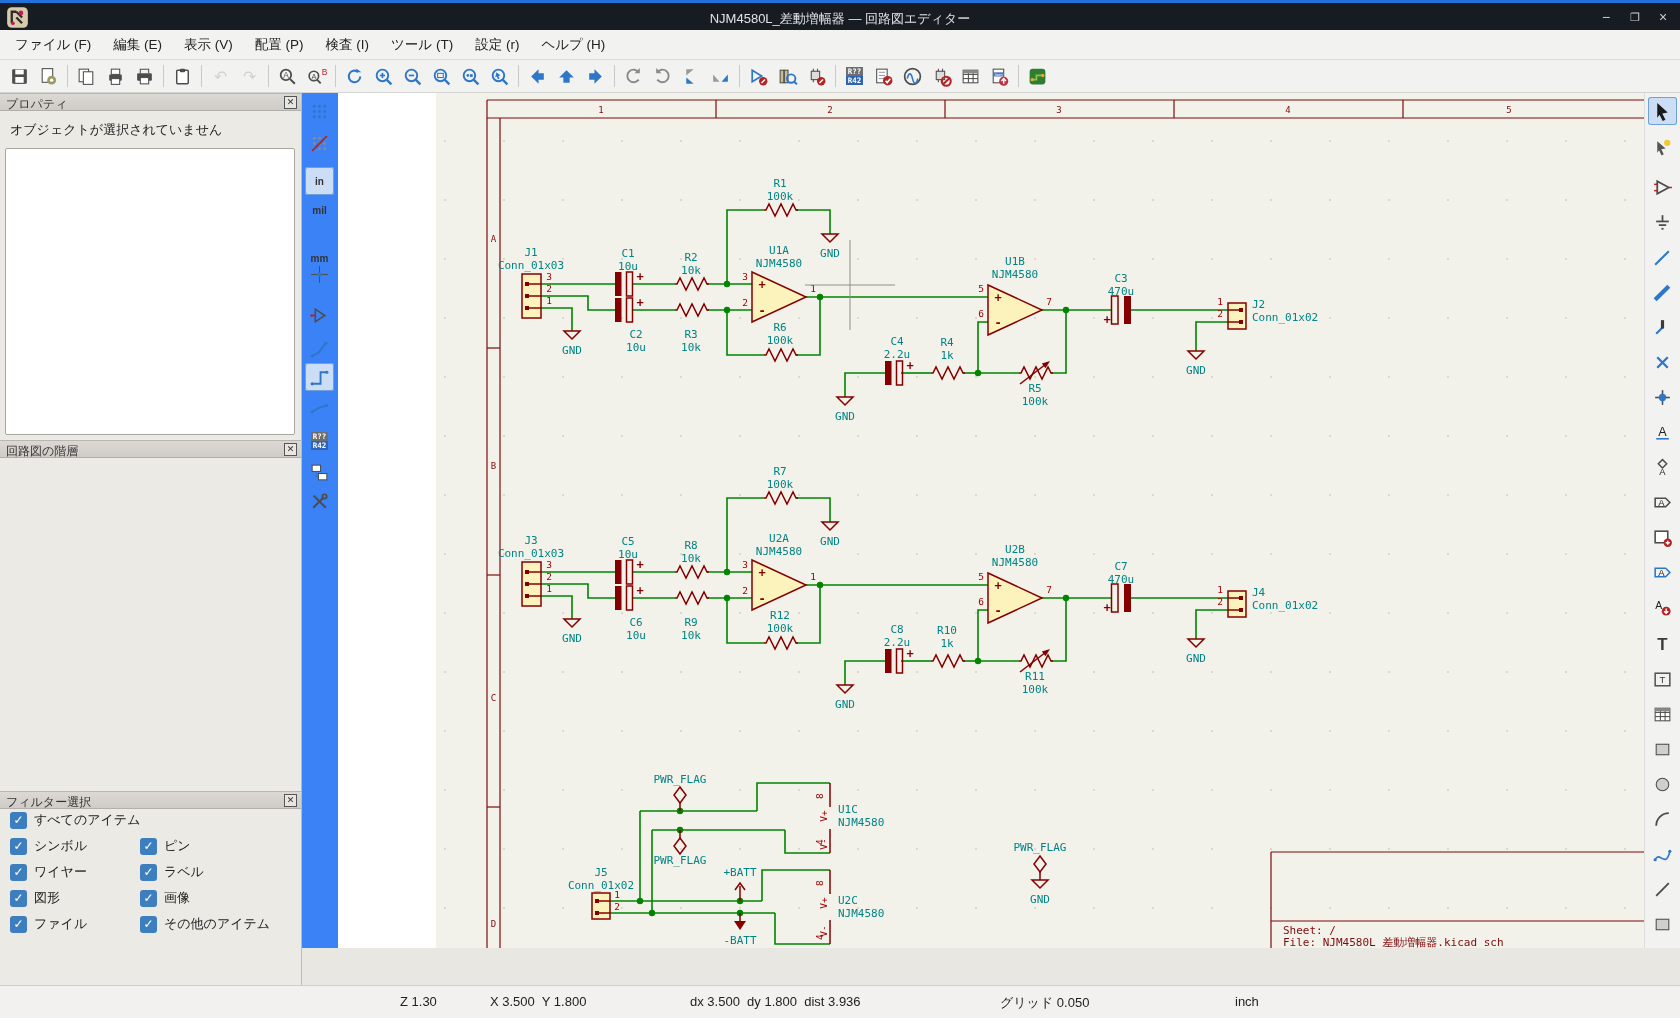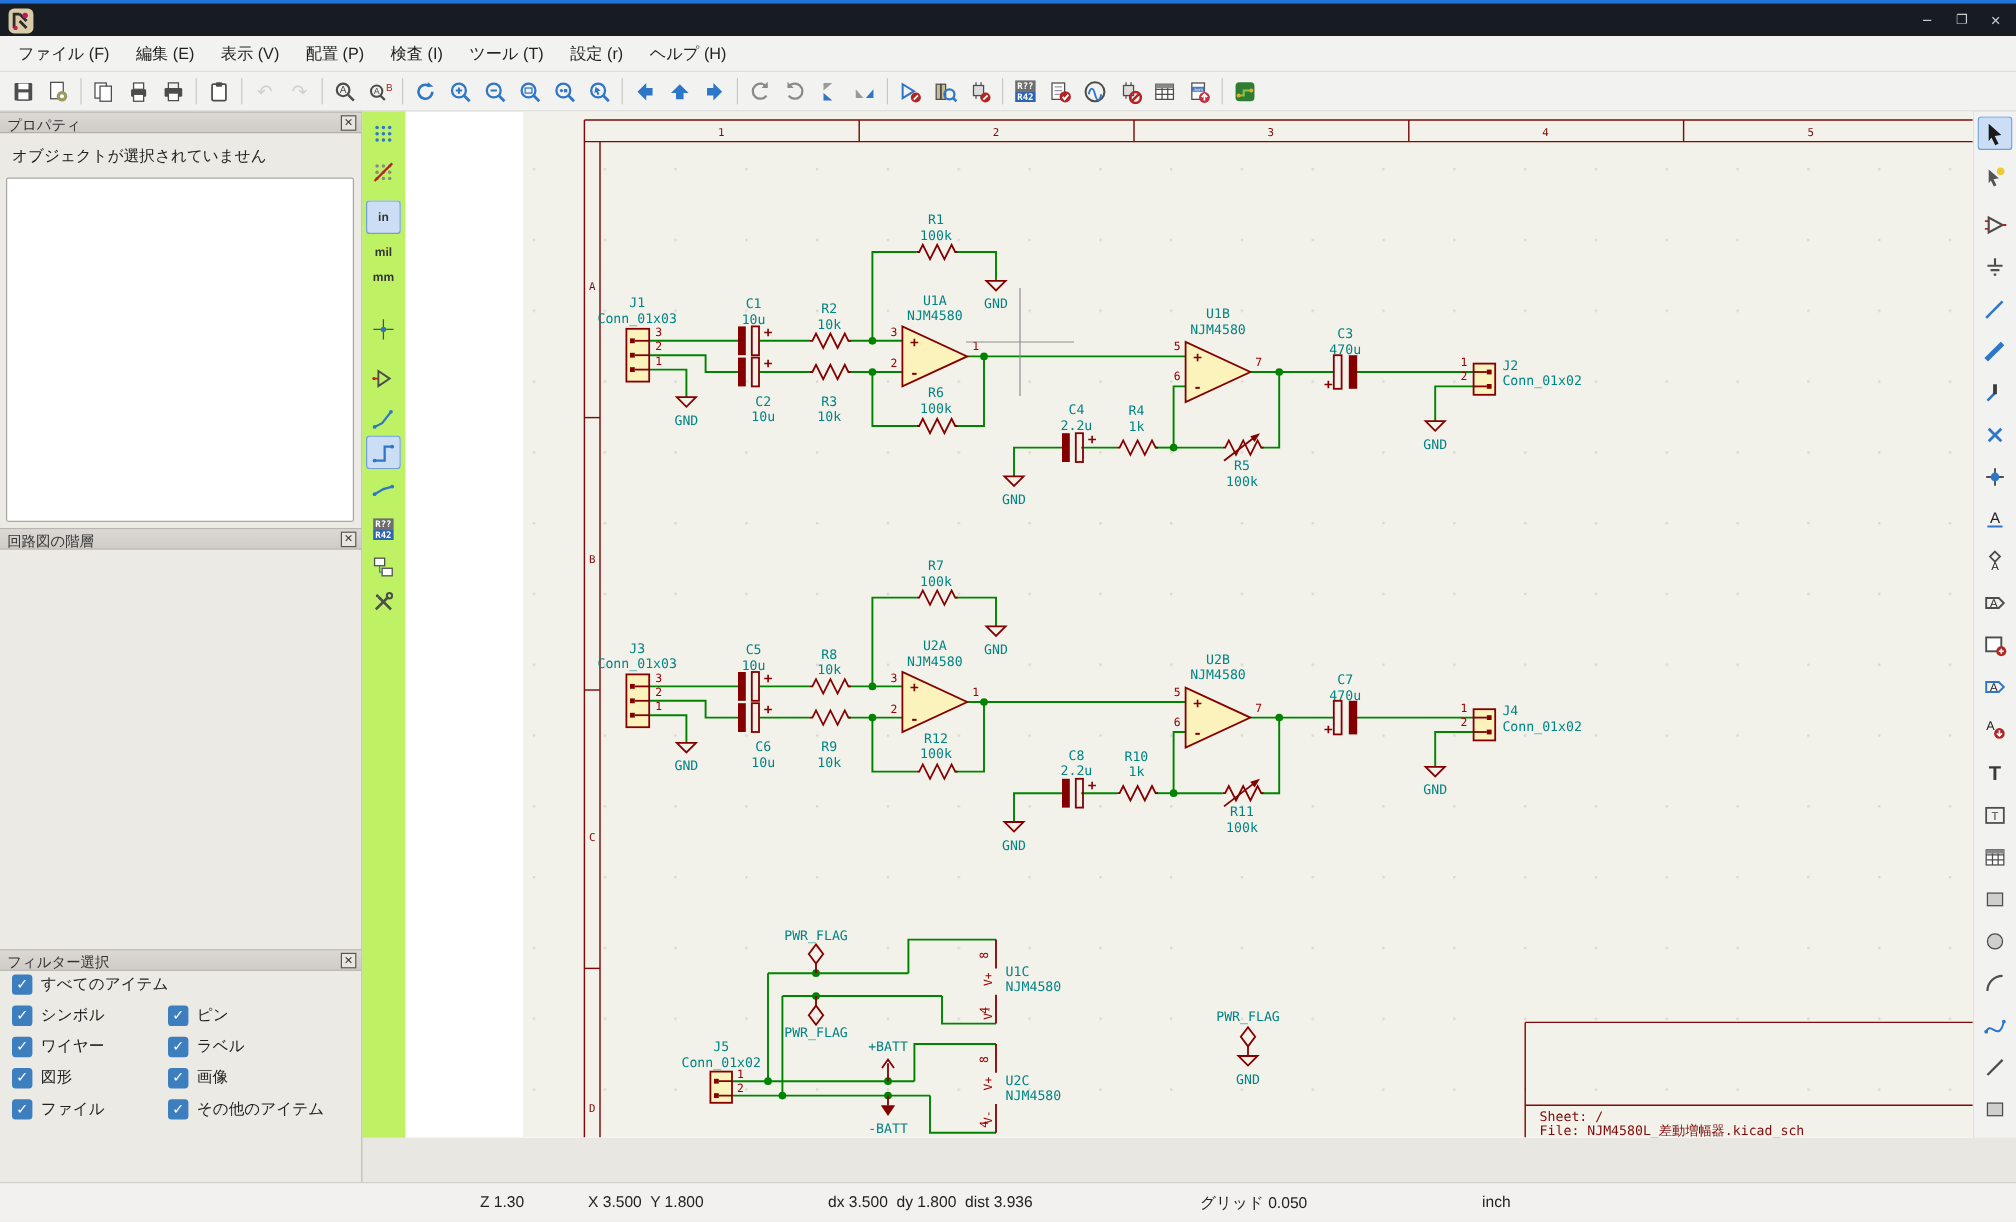--- a/index.html
+++ b/index.html
@@ -27,21 +27,21 @@
 .pclose{position:absolute;right:4px;top:2px;width:13px;height:13px;border:1px solid #555;background:#E8E6E1;font-size:9px;line-height:11px;text-align:center;color:#333}
 .wbox{position:absolute;background:#fff;border:1px solid #A9A7A2;border-radius:2px}
 #prop-msg{position:absolute;left:10px;top:28px;font-size:13px;color:#222}
 #tree-row{position:absolute;left:4px;top:5px;height:26px;width:290px}
 #tree-dots{position:absolute;left:4px;top:13px;width:22px;border-top:1px dotted #999}
 #tree-bullet{position:absolute;left:29px;top:6px;width:14px;height:14px;border-radius:50%;background:#1D6FC0}
 #tree-label{position:absolute;left:48px;top:0;height:26px;line-height:26px;padding:0 8px;background:#4D96E8;color:#05264E;font-weight:bold;font-size:14px}
 .cbrow{position:absolute;display:flex;align-items:center;gap:7px;font-size:13px}
 .cb{width:17px;height:17px;background:#3D7EBF;border-radius:3px;color:#fff;font-size:12px;line-height:17px;text-align:center;flex:none}
 
-#vtool{position:absolute;left:302px;top:93px;width:36px;height:855px;background:#bef264}
+#vtool{position:absolute;left:302px;top:93px;width:36px;height:855px;background:#3b82f6}
 #rtool{position:absolute;left:1644px;top:93px;width:36px;height:855px;background:#F2F2F1;border-left:1px solid #DDDDDB}
 .vt{position:absolute;left:3px;width:29px;height:28px;display:flex;align-items:center;justify-content:center;border-radius:3px}
 .vt svg{width:21px;height:21px}
 .vt.sel{background:#CBDEF5;box-shadow:inset 0 0 0 1px #6FA1D8}
 .unit{font:bold 10px "Liberation Sans",sans-serif;color:#333}
 
 #canvas{position:absolute;left:338px;top:93px;width:1306px;height:855px;background:#fff}
 #schsvg{position:absolute;left:0;top:0}
 .w polyline,.w line{fill:none;stroke:#008400;stroke-width:1.6}
 .j circle{fill:#008400}
@@ -66,20 +66,21 @@
 </head>
 <body>
 
 <div id="titlebar">
   <svg id="appicon" viewBox="0 0 20 20">
       <rect x="1" y="1" width="18" height="18" rx="4" fill="#D8CBA8"></rect>
       <path d="M5,15V5h4M9,5l5,5M9,10l5,5" stroke="#2b2b2b" stroke-width="2" fill="none"></path>
       <circle cx="13" cy="6" r="2" fill="#C2185B"></circle>
       <circle cx="6" cy="15" r="1.6" fill="#C2185B"></circle>
     </svg>
+  <div id="apptitle">NJM4580L_差動増幅器 — 回路図エディター</div>
   <div class="winbtn" style="right:62px">−</div>
   <div class="winbtn" style="right:33px;font-size:11px">❐</div>
   <div class="winbtn" style="right:5px">×</div>
 </div>
 <div id="menubar">
     <div class="menu-item">ファイル (F)</div>
     <div class="menu-item">編集 (E)</div>
     <div class="menu-item">表示 (V)</div>
     <div class="menu-item">配置 (P)</div>
     <div class="menu-item">検査 (I)</div>
@@ -435,21 +436,21 @@
         </g>
         <line x1="3" y1="17" x2="17" y2="3" stroke="#b32424" stroke-width="1.8"></line>
       </svg>
     </div>
     <div class="vt sel" style="top: 74px;">
       <span class="unit">in</span>
     </div>
     <div class="vt" style="top: 103px;">
       <span class="unit">mil</span>
     </div>
-    <div class="vt" style="top: 116px; align-items: flex-end;">
+    <div class="vt" style="top: 151px;">
       <span class="unit">mm</span>
     </div>
     <div class="vt" style="top: 167px;">
       <svg viewBox="0 0 20 20">
         <g stroke="#4d4d4d">
           <line x1="10" y1="2" x2="10" y2="18"></line>
           <line x1="2" y1="10" x2="18" y2="10"></line>
         </g>
         <circle cx="10" cy="10" r="2.2" fill="#2e77c8"></circle>
       </svg>

